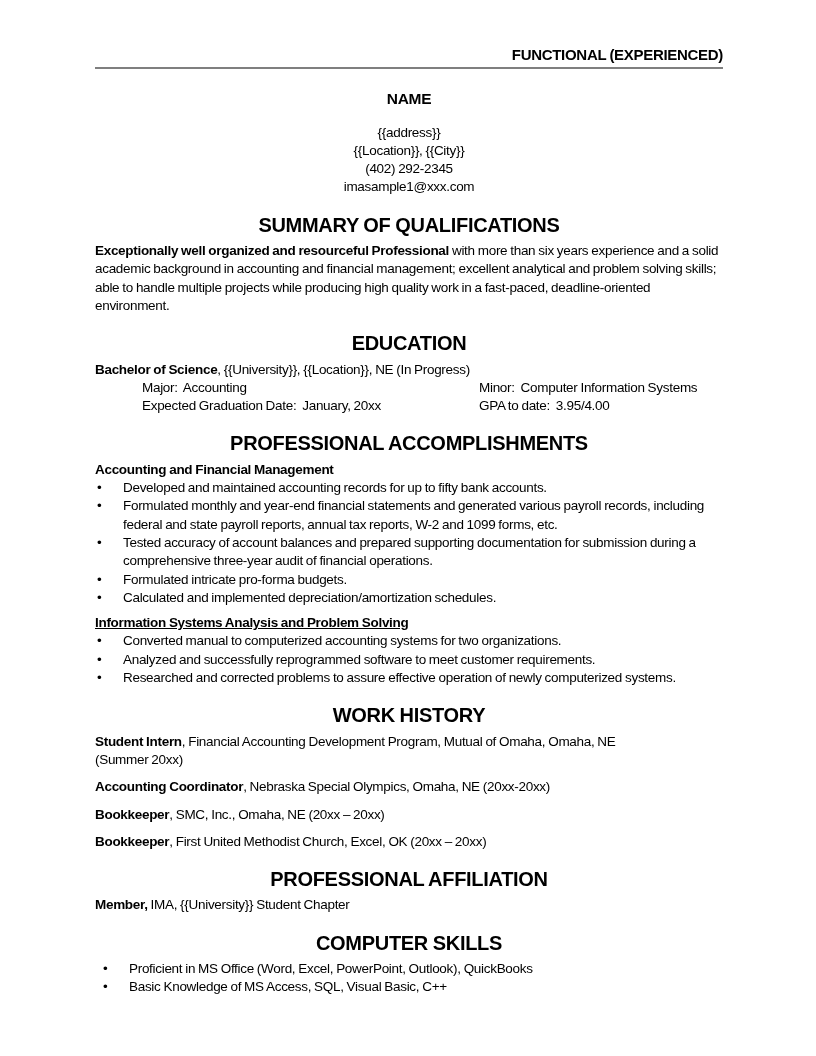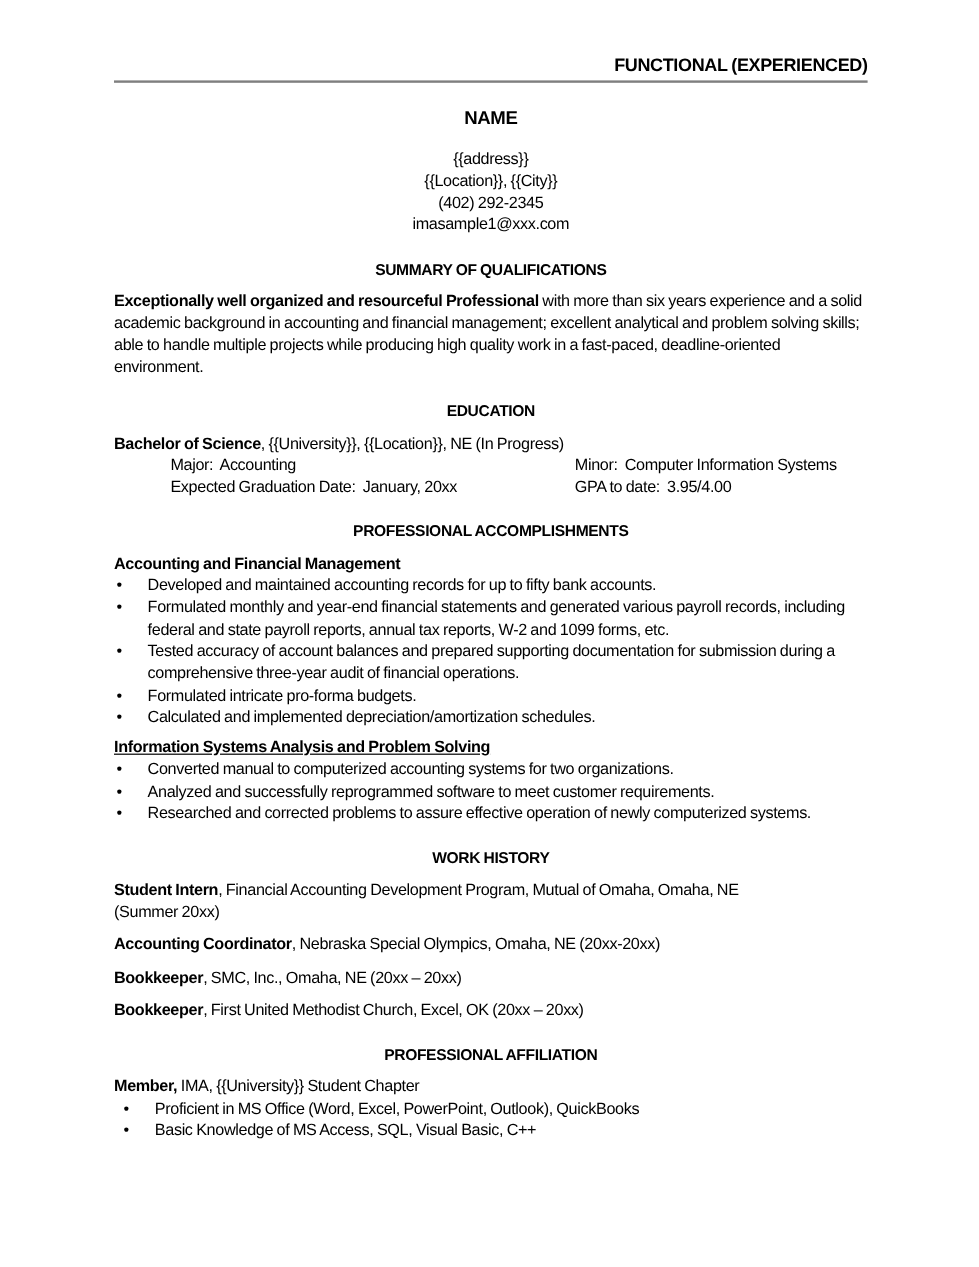--- a/index.html
+++ b/index.html
@@ -26,21 +26,21 @@
   }
   .header-rule {
     border: none;
     border-top: 2px solid #7f7f7f;
     margin: 0;
   }
   .contact { text-align: center; margin-top: 21px; }
   .contact-name { font-size: 15.5px; font-weight: 700; margin-bottom: 15px; }
   .contact-line { margin: 0; }
   h2.section-heading {
-    font-size: 13px;
+    font-size: 20px;
     font-weight: 700;
     text-align: center;
     margin: 19px 0 8px 0;
   }
   p { margin: 0; }
   .b { font-weight: 700; text-align: right; }
   .pre { white-space: pre-wrap; }
   .edu-row { display: flex; margin-left: 47px; }
   .edu-left { width: 337px; flex: none; }
   .group-subheading { font-weight: 700; margin: 0; }
@@ -106,18 +106,19 @@
 
   <p class="work-entry"><span class="b">Accounting Coordinator</span><span>, Nebraska Special Olympics, Omaha, NE (20xx-20xx)</span></p>
 
   <p class="work-entry"><span class="b">Bookkeeper</span><span>, SMC, Inc., Omaha, NE (20xx – 20xx)</span></p>
 
   <p class="work-entry"><span class="b">Bookkeeper</span><span>, First United Methodist Church, Excel, OK (20xx – 20xx)</span></p>
 
   <h2 class="section-heading">PROFESSIONAL AFFILIATION</h2>
   <p class="member-line"><span class="b">Member,</span><span> IMA, {{University}} Student Chapter</span></p>
 
+  <h2 class="section-heading">COMPUTER SKILLS</h2>
   <ul class="bullet-list skills-list">
     <li>Proficient in MS Office (Word, Excel, PowerPoint, Outlook), QuickBooks</li>
     <li>Basic Knowledge of MS Access, SQL, Visual Basic, C++</li>
   </ul>
 
 </div>
 
 </body></html>

